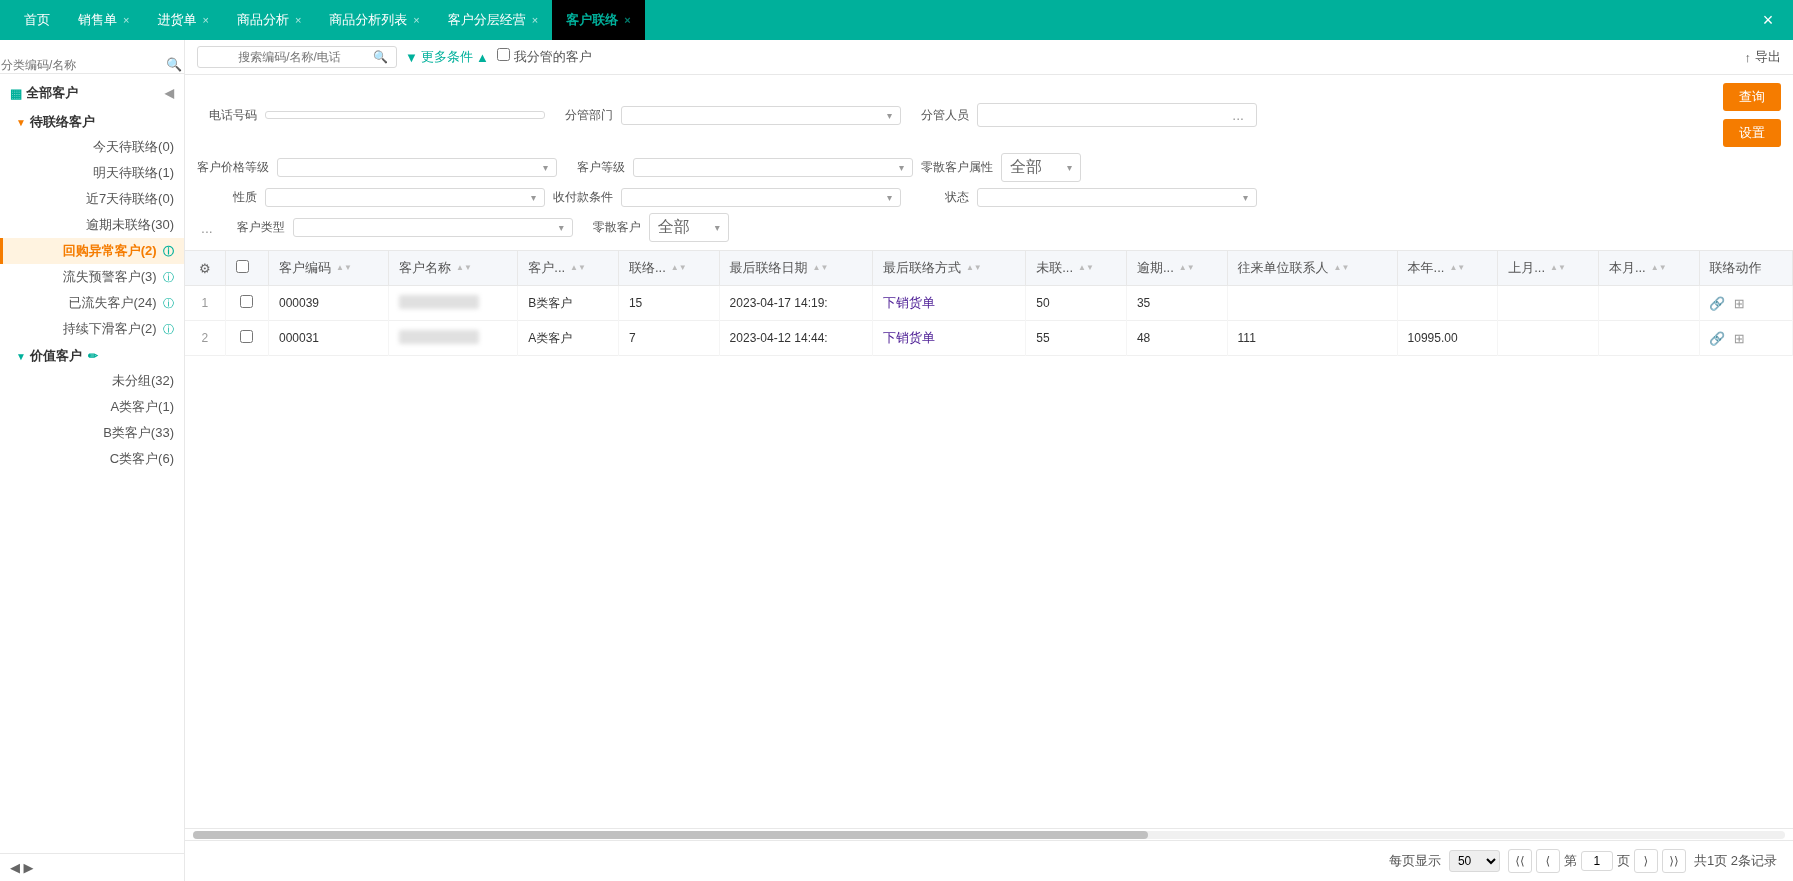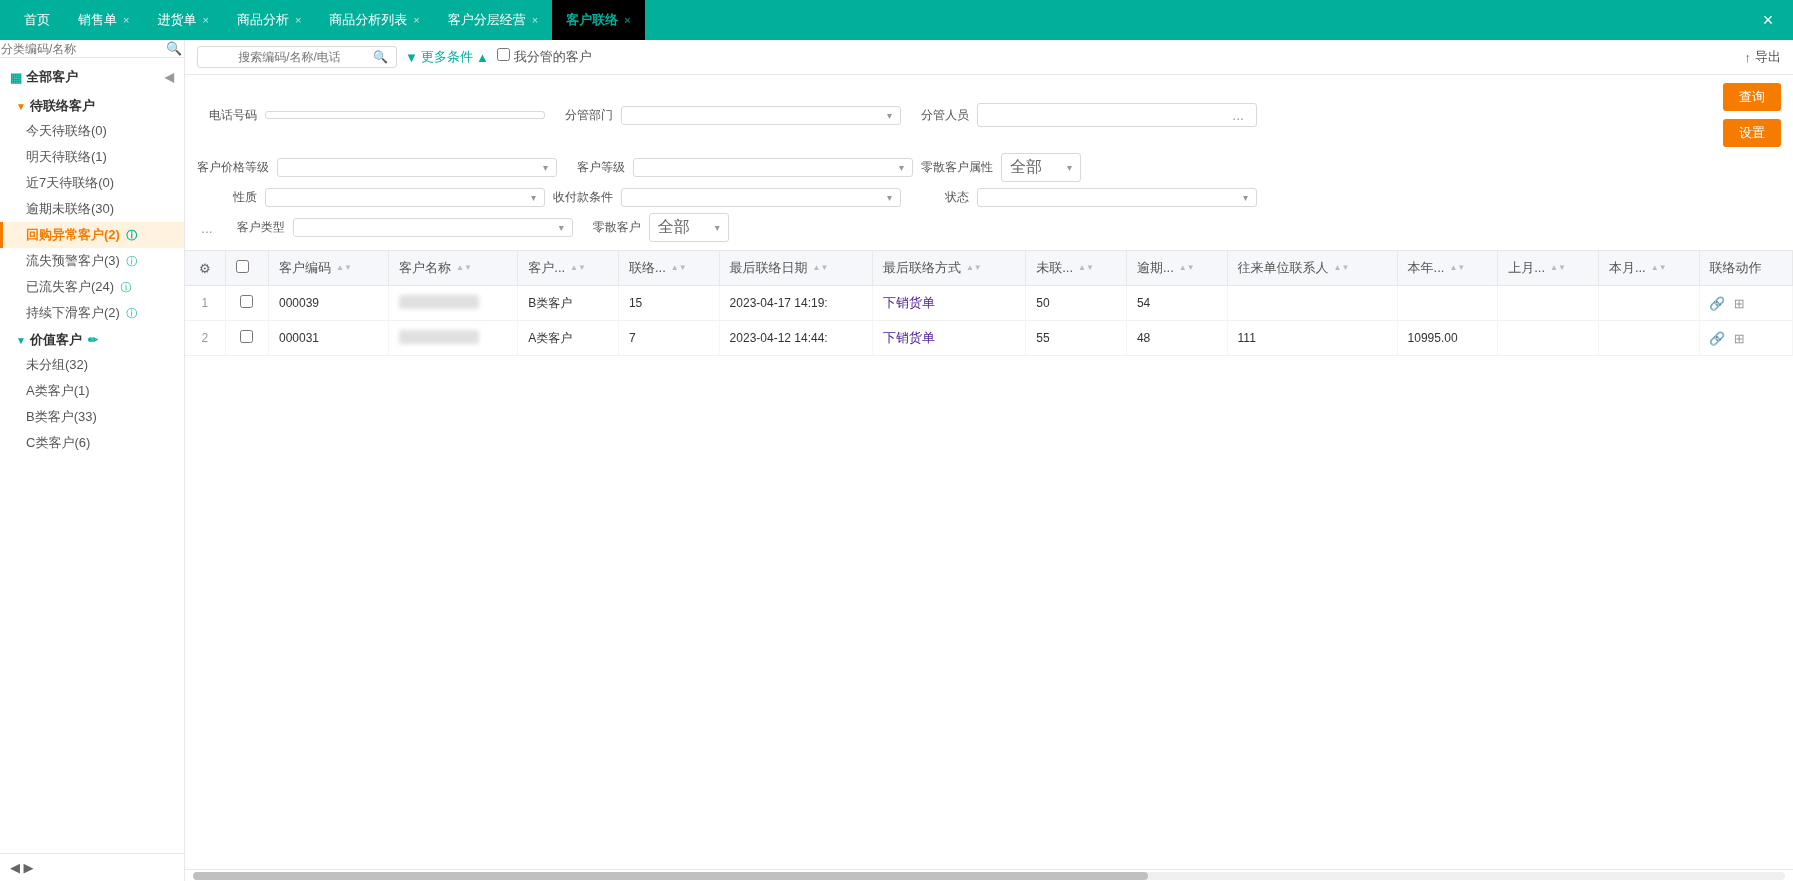--- a/index.html
+++ b/index.html
@@ -59,20 +59,21 @@
       border-right: 1px solid #e8e8e8;
       display: flex;
       flex-direction: column;
       overflow: hidden;
     }
     .sidebar-search {
       padding: 1px;
       border-bottom: 1px solid #e8e8e8;
       display: flex;
       align-items: center;
+      margin-top: 16px;
     }
     .sidebar-search input {
       flex: 1;
       border: none;
       outline: none;
       font-size: 12px;
       color: #666;
     }
     .sidebar-search .search-icon { color: #999; cursor: pointer; }
 
@@ -103,20 +104,21 @@
       cursor: pointer;
     }
     .sidebar-section-title .arrow { margin-right: 4px; color: #f57c00; font-size: 10px; }
 
     .sidebar-item {
       padding: 4px 10px 4px 26px;
       color: #555;
       font-size: 12px;
       cursor: pointer;
       white-space: nowrap;
+      text-align: right;
     }
     .sidebar-item.active {
       background: #fff3e0;
       color: #f57c00;
       font-weight: bold;
       border-left: 3px solid #f57c00;
       padding-left: 23px;
     }
 
     .sidebar-section-title2 {
@@ -736,21 +738,21 @@
             <td>
               <span class="customer-name-blur"></span>
             </td>
             <td>B类客户</td>
             <td>15</td>
             <td>2023-04-17 14:19:</td>
             <td>
               <span class="link-text">下销货单</span>
             </td>
             <td>50</td>
-            <td>54</td>
+            <td>35</td>
             <td></td>
             <td></td>
             <td></td>
             <td></td>
             <td>
               <div class="action-icons">
                 <span class="action-icon">🔗</span>
                 <span class="action-icon">⊞</span>
               </div>
             </td>
@@ -787,15 +789,33 @@
         </tbody>
       </table>
     </div>
 
     <div class="scrollbar-area">
       <div class="scrollbar-track">
         <div class="scrollbar-thumb"></div>
       </div>
     </div>
 
+    <div class="pagination-bar">
+      <span>每页显示</span>
+      <select>
+        <option>50</option>
+        <option>100</option>
+        <option>200</option>
+      </select>
+      <div class="page-nav">
+        <div class="page-btn">⟨⟨</div>
+        <div class="page-btn">⟨</div>
+        <span>第</span>
+        <input class="page-input" type="text" value="1" style="">
+        <span>页</span>
+        <div class="page-btn">⟩</div>
+        <div class="page-btn">⟩⟩</div>
+      </div>
+      <span>共1页 2条记录</span>
+    </div>
 
   </div>
 </div>
 
 </body></html>

